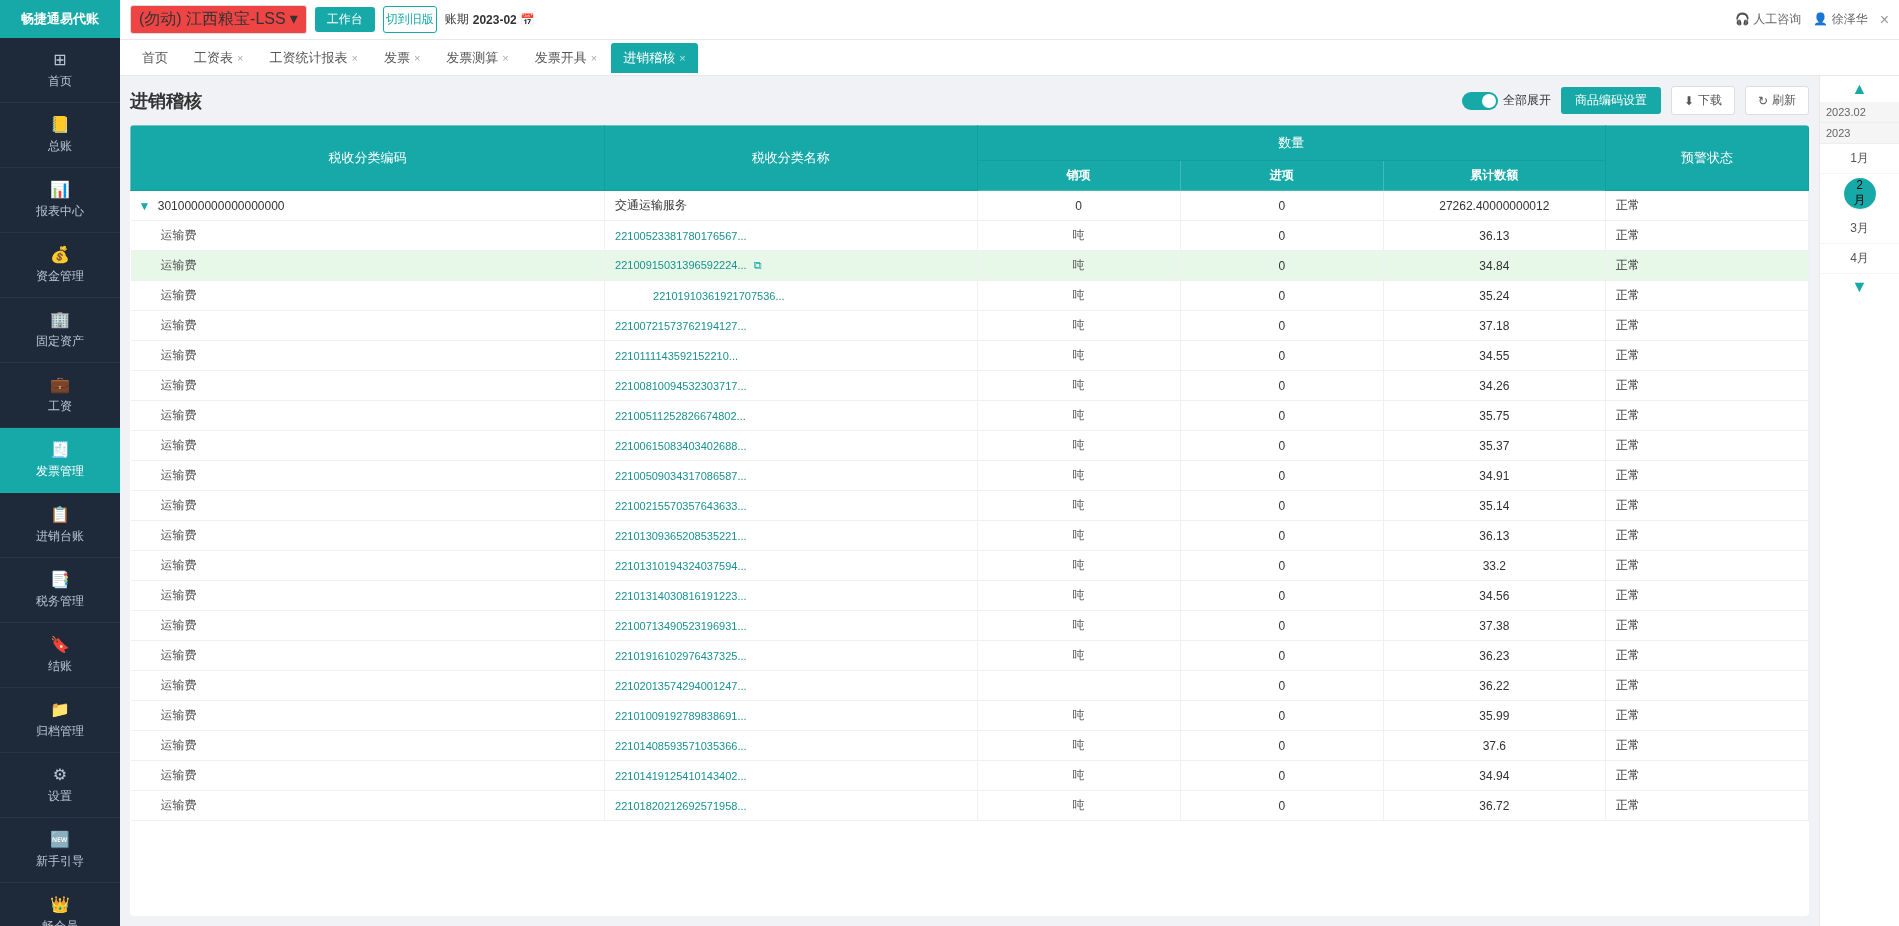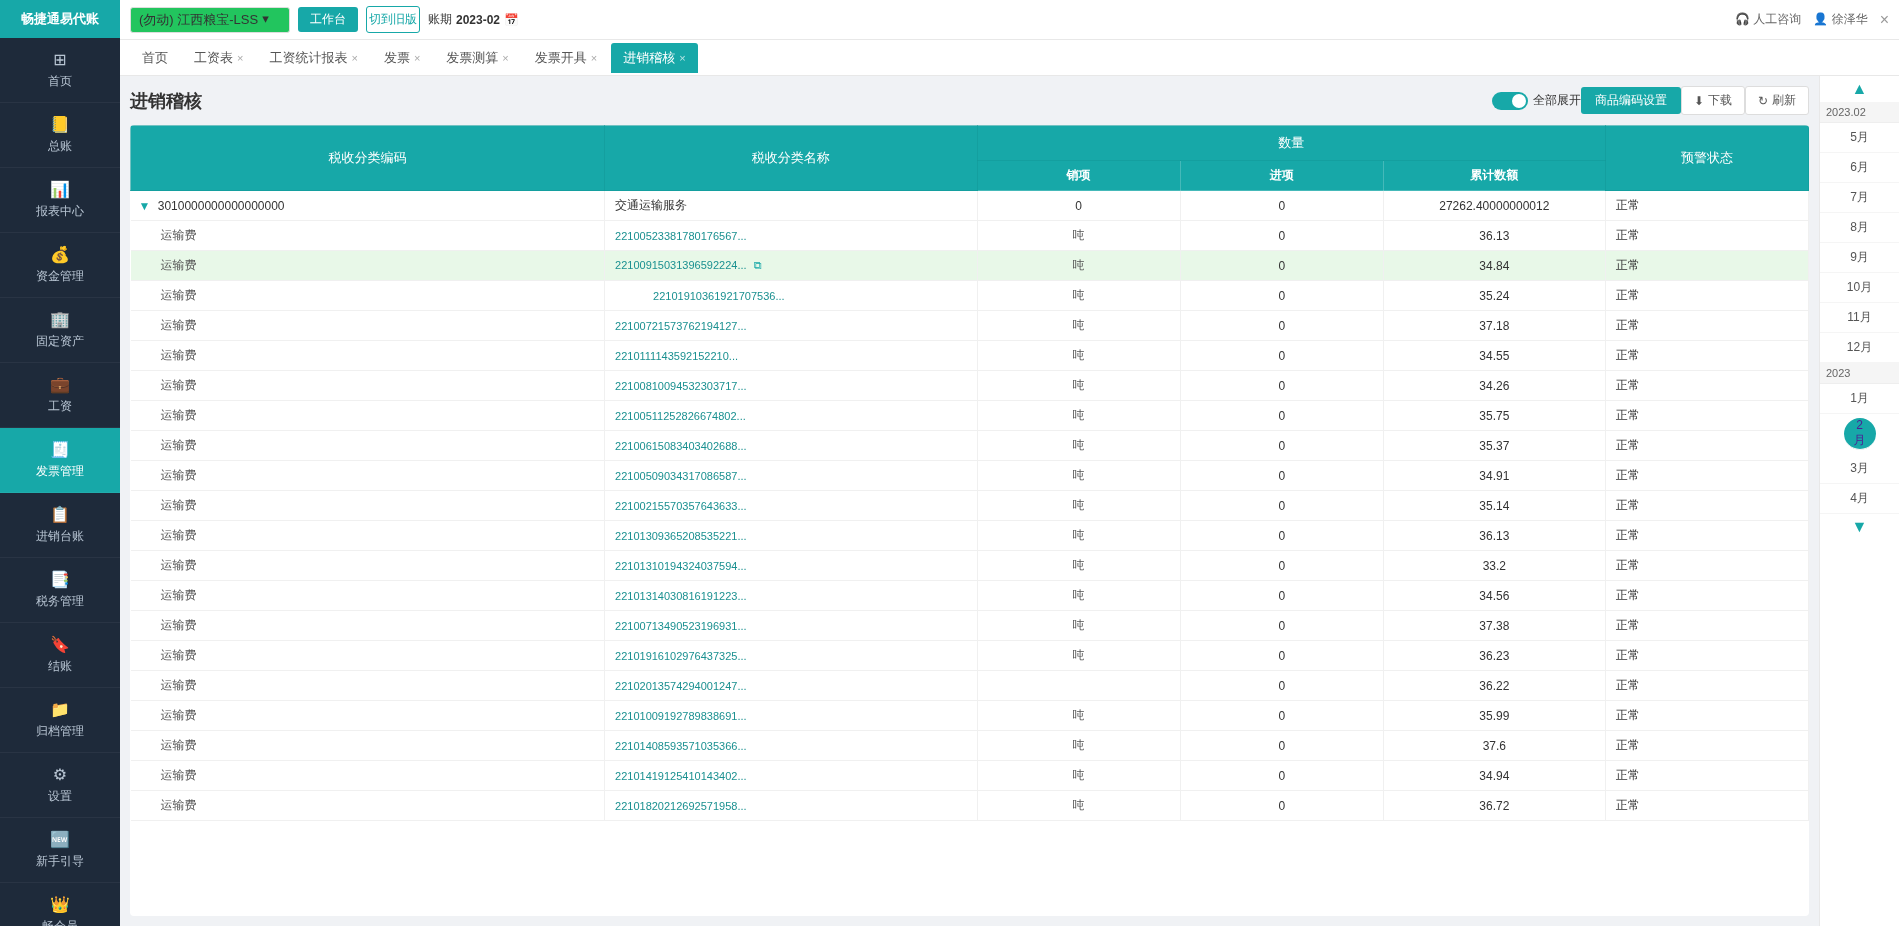--- a/index.html
+++ b/index.html
@@ -58,25 +58,25 @@
       display: flex;
       align-items: center;
       padding: 0 10px;
       border-bottom: 1px solid #e8e8e8;
       gap: 8px;
       flex-shrink: 0;
     }
     .topbar-company {
       display: flex;
       align-items: flex-start;
-      background: #22c55e;
+      background: #ef4444;
       border: 1px solid #ddd;
       border-radius: 3px;
       padding: 3px 8px;
-      font-size: 13px;
+      font-size: 16px;
       color: #333;
       cursor: pointer;
       gap: 4px;
       min-width: 160px;
     }
     .topbar-btn {
       background: #17a8a8;
       color: white;
       border: none;
       border-radius: 3px;
@@ -171,20 +171,21 @@
       margin-bottom: 10px;
     }
     .page-title {
       font-size: 18px;
       font-weight: bold;
       color: #333;
     }
     .page-actions {
       display: flex;
       align-items: center;
+      gap: 10px;
     }
     .toggle-switch {
       display: flex;
       align-items: center;
       gap: 5px;
       font-size: 12px;
       color: #333;
     }
     .switch-track {
       width: 36px;
@@ -757,35 +758,25 @@
             </tbody>
         </table>
       </div>
     </div>
 
     <div class="calendar-panel">
       <div class="cal-nav">▲</div>
       <div class="cal-year">
         <span>2023.02</span>
       </div>
-      <div id="prev-months-container">
-          <div class="cal-month">5月</div>
-          <div class="cal-month">6月</div>
-          <div class="cal-month">7月</div>
-          <div class="cal-month">8月</div>
-          <div class="cal-month">9月</div>
-          <div class="cal-month">10月</div>
-          <div class="cal-month">11月</div>
-          <div class="cal-month">12月</div>
-        </div>
       <div class="cal-year">
         <span>2023</span>
       </div>
       <div id="curr-months-container">
           <div class="cal-month">1月</div>
-          <div class="cal-month active" style="background: rgb(23, 168, 168); color: #4c1d95; border-radius: 50%; width: 32px; height: 32px; display: flex; align-items: center; justify-content: center; margin: 4px auto; font-size: 12px; cursor: pointer;">2月</div>
+          <div class="cal-month active" style="background: rgb(23, 168, 168); color: #000000; border-radius: 50%; width: 32px; height: 32px; display: flex; align-items: center; justify-content: center; margin: 4px auto; font-size: 12px; cursor: pointer;">2月</div>
           <div class="cal-month">3月</div>
           <div class="cal-month">4月</div>
         </div>
       <div class="cal-nav">▼</div>
     </div>
   </div>
 </div>
 
 </body></html>

